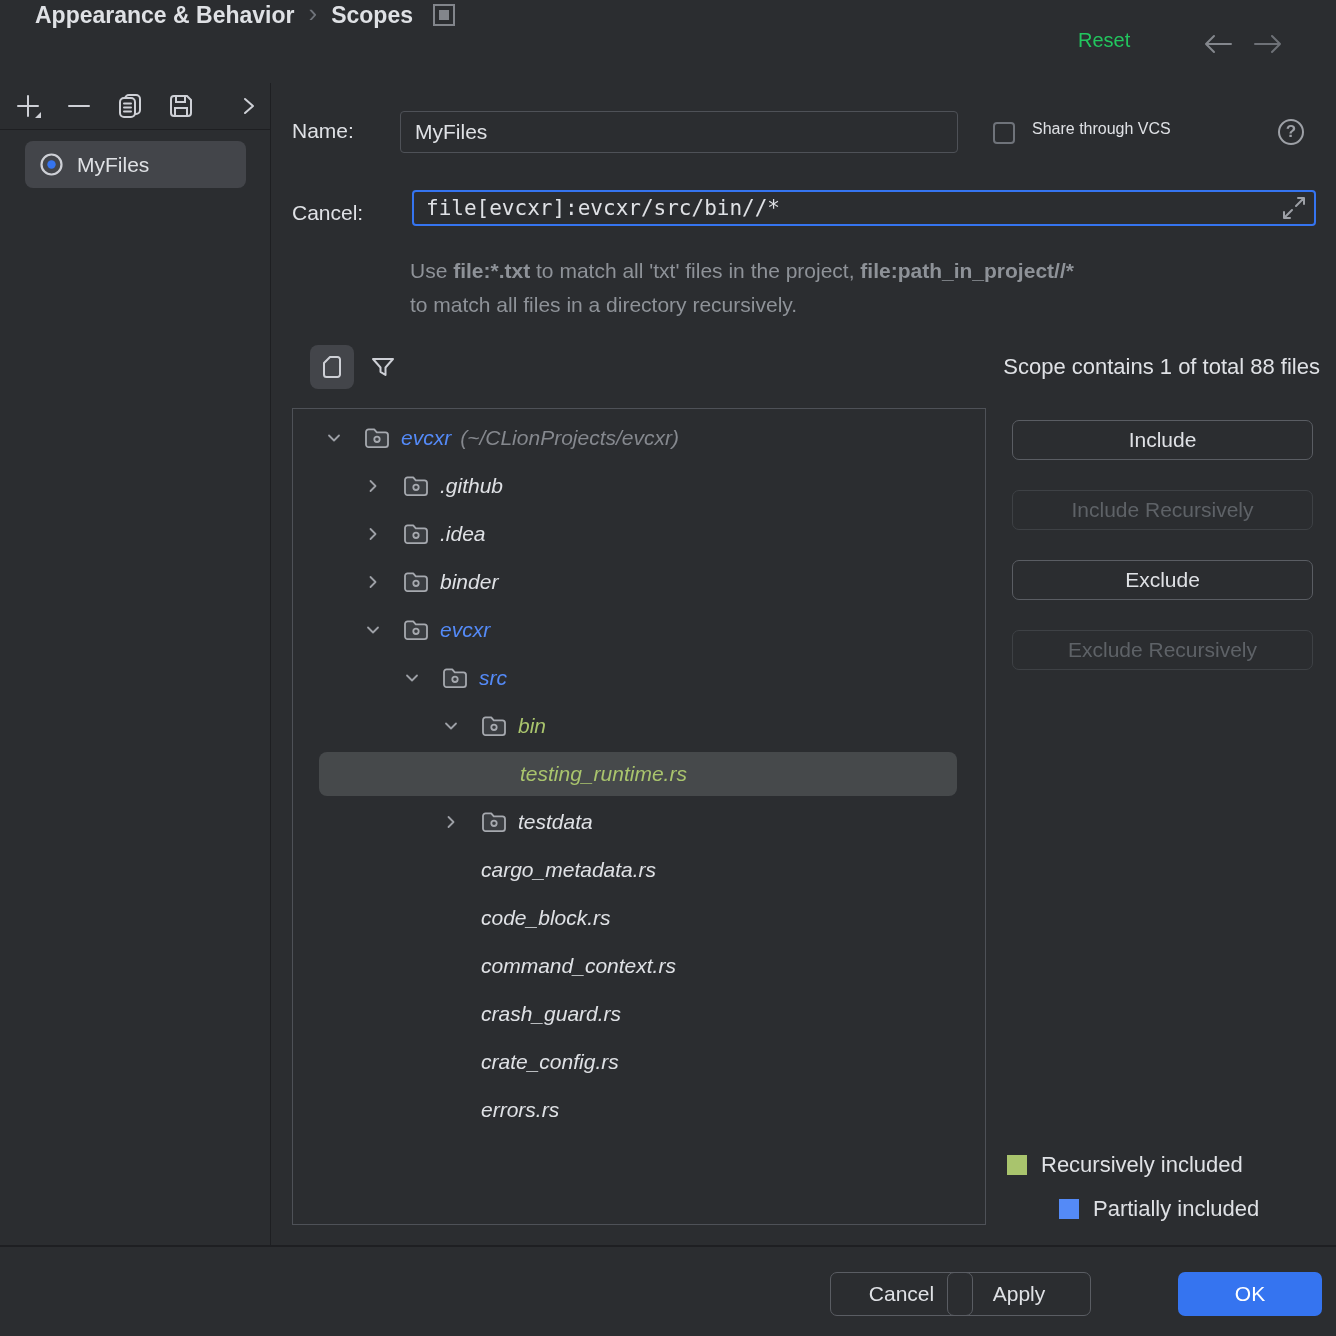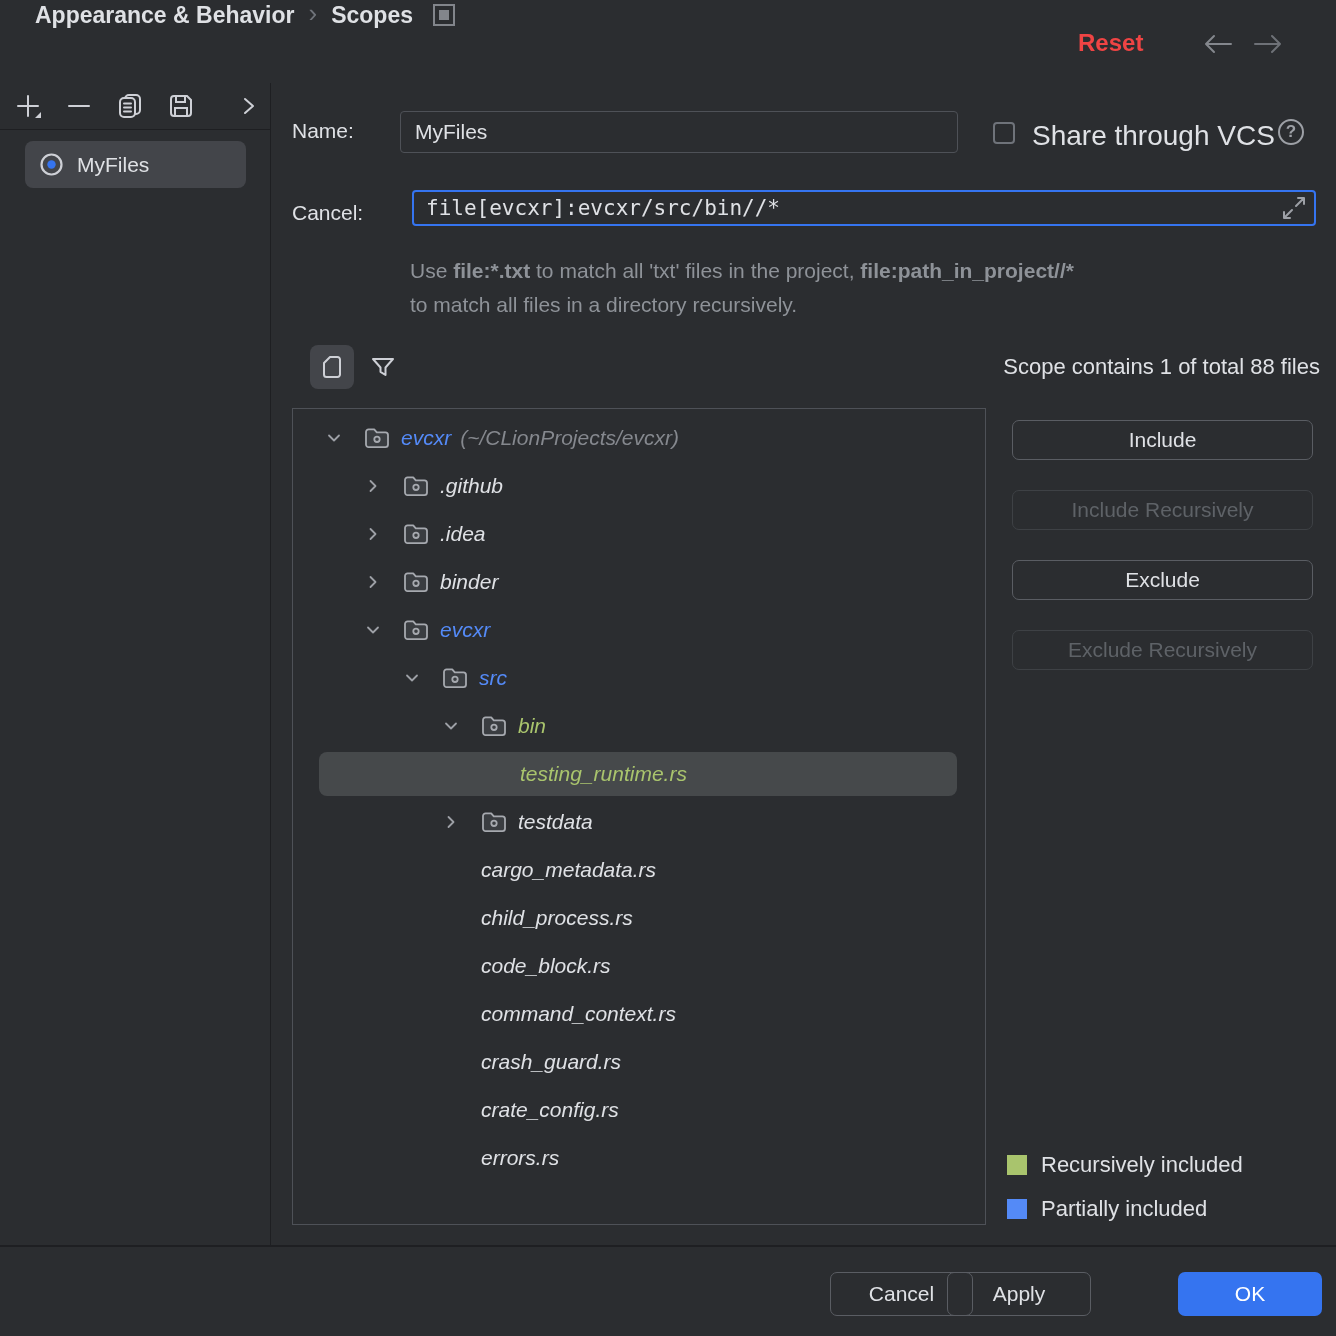--- a/index.html
+++ b/index.html
@@ -13,41 +13,41 @@
   }
   .abs { position:absolute; }
 
   
   .header { left:0; top:0; width:1336px; height:83px; display:flex; align-items:flex-start; }
   .breadcrumb { display:flex; align-items:center; margin-left:35px; gap:14px; }
   .bc-item { font-size:23px; font-weight:700; color:#DFE1E5; }
   .bc-sep { font-size:26px; color:#6F737A; line-height:1; padding-bottom:4px; }
   .bc-square { width:22px; height:22px; border:2px solid #82858B; display:inline-flex; align-items:center; justify-content:center; margin-left:6px; }
   .bc-square span { width:10px; height:10px; background:#82858B; display:block; }
-  .reset-link { left:1078px; top:29px; font-size:24px; font-weight:700; color:#ef4444; cursor:pointer; }
+  .reset-link { left:1078px; top:29px; font-size:20px; font-weight:400; color:#22c55e; cursor:pointer; }
   .nav-arrow { top:33px; }
 
   
   .v-divider { left:270px; top:83px; width:1px; height:1162px; background:#1E1F22; }
   .side-toolbar { left:0; top:83px; width:270px; height:47px; border-bottom:1px solid #1E1F22;
                   display:flex; align-items:center; padding:0 14px; gap:23px; }
   .tb-icon { width:30px; height:30px; display:flex; align-items:center; justify-content:center; cursor:pointer; }
   .tb-spacer { flex:1; }
   .scope-item { left:25px; top:141px; width:221px; height:47px; background:#43454A; border-radius:8px;
                 display:flex; align-items:center; padding:0 13px; gap:12px; cursor:pointer; }
   .scope-item .lbl { font-size:21px; color:#DFE1E5; }
 
   
   .field-label { font-size:21px; color:#DFE1E5; }
   .name-label { left:292px; top:119px; }
   .name-input { left:400px; top:111px; width:558px; height:42px; background:transparent;
                 border:1px solid #4E5157; border-radius:4px; color:#DFE1E5; font-size:21px;
                 padding:0 14px; font-family:"Liberation Sans",sans-serif; outline:none; }
   .vcs-checkbox { left:993px; top:122px; width:22px; height:22px; border:2px solid #6F737A; border-radius:4px; cursor:pointer; }
-  .vcs-label { left:1032px; top:120px; font-size:28px; }
+  .vcs-label { left:1032px; top:120px; font-size:16px; }
   .help-circle { left:1278px; top:119px; width:26px; height:26px; border:2px solid #9DA0A6; border-radius:50%;
                  color:#9DA0A6; font-size:17px; font-weight:700; display:flex; align-items:center; justify-content:center; cursor:pointer; }
   .pattern-label { left:292px; top:201px; }
   .pattern-wrap { left:412px; top:190px; width:904px; height:36px; border:2px solid #3574F0; border-radius:4px;
                   display:flex; align-items:center; }
   .pattern-input { flex:1; height:100%; background:transparent; border:none; outline:none; color:#DFE1E5;
                    font-family:"DejaVu Sans Mono", monospace; font-size:21px; padding:0 12px; }
   .expand-btn { width:40px; height:100%; display:flex; align-items:center; justify-content:center; cursor:pointer; }
   .help-text { left:410px; top:254px; width:910px; font-size:21px; line-height:34px; color:#8E9298; }
   .help-text b { font-weight:700; color:#8E9298; }
@@ -312,24 +312,20 @@
         </svg>
       </span>
       <span class="tlabel" style="color:#DFE1E5">testdata</span>
     </div>
     <div class="trow" style="padding-left: 150px;">
       <span class="chev"></span>
       <span class="tlabel" style="color:#DFE1E5">cargo_metadata.rs</span>
     </div>
     <div class="trow" style="padding-left: 150px;">
       <span class="chev"></span>
-      <span class="tlabel" style="color:#DFE1E5">child_process.rs</span>
-    </div>
-    <div class="trow" style="padding-left: 150px;">
-      <span class="chev"></span>
       <span class="tlabel" style="color:#DFE1E5">code_block.rs</span>
     </div>
     <div class="trow" style="padding-left: 150px;">
       <span class="chev"></span>
       <span class="tlabel" style="color:#DFE1E5">command_context.rs</span>
     </div>
     <div class="trow" style="padding-left: 150px;">
       <span class="chev"></span>
       <span class="tlabel" style="color:#DFE1E5">crash_guard.rs</span>
     </div>
@@ -345,21 +341,21 @@
 
 <button class="abs action-btn" style="top:420px;">Include</button>
 <button class="abs action-btn disabled" style="top:490px;">Include Recursively</button>
 <button class="abs action-btn" style="top:560px;">Exclude</button>
 <button class="abs action-btn disabled" style="top:630px;">Exclude Recursively</button>
 
 <div class="abs legend-row" style="left:1007px; top:1152px;">
   <span class="legend-swatch" style="background: rgb(169, 196, 109);"></span>
   <span class="legend-label">Recursively included</span>
 </div>
-<div class="abs legend-row" style="left:1007px; top:1196px;align-items:center;">
+<div class="abs legend-row" style="left:1059px; top:1196px;align-items:center;">
   <span class="legend-swatch" style="background: rgb(84, 138, 247);"></span>
   <span class="legend-label">Partially included</span>
 </div>
 
 <div class="abs footer-sep"></div>
 <button class="abs f-btn f-cancel">Cancel</button>
 <button class="abs f-btn f-apply">Apply</button>
 <button class="abs f-btn f-ok">OK</button>
 
 </body></html>

